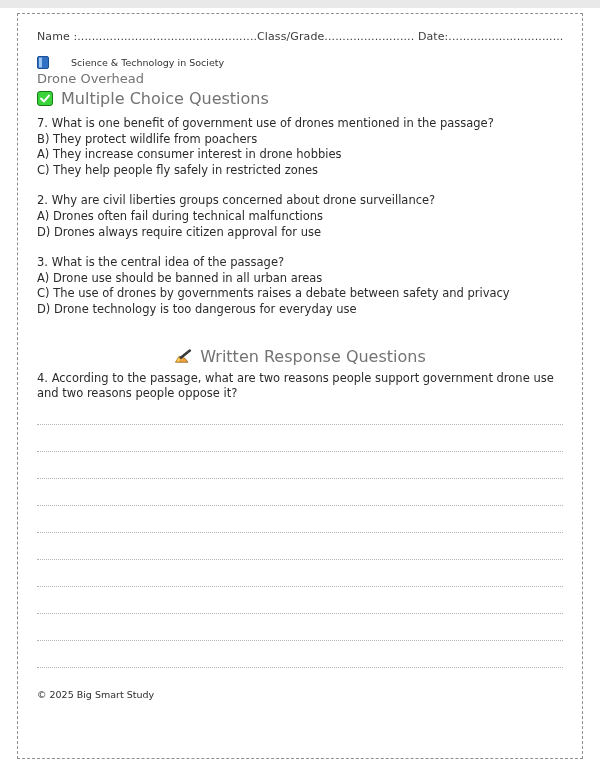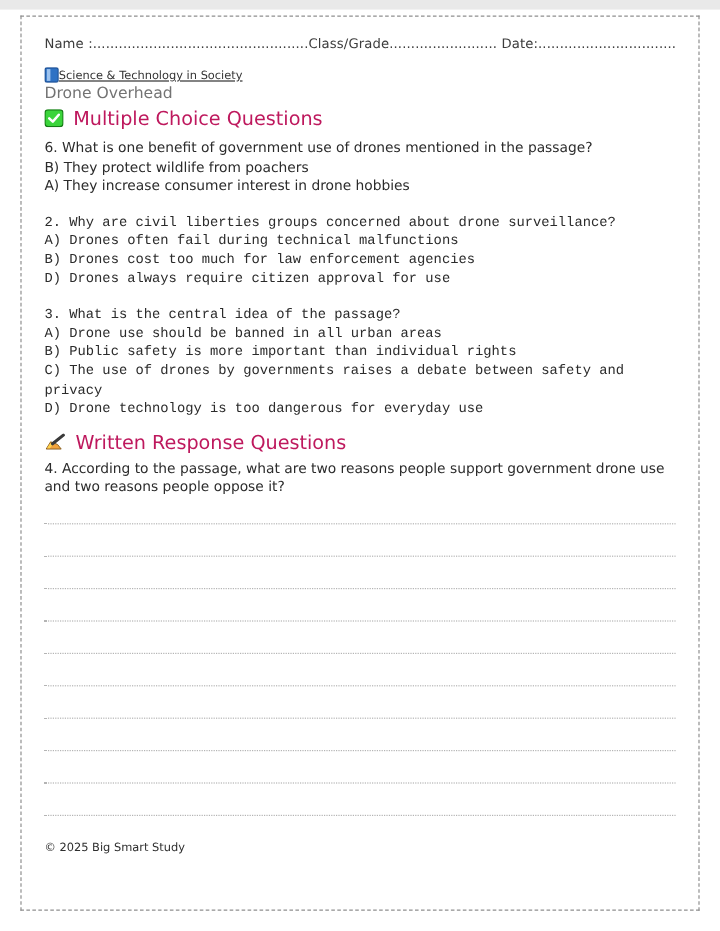--- a/index.html
+++ b/index.html
@@ -24,37 +24,37 @@
     background: #ffffff;
     padding: 16px 19px 0 19px;
     overflow: hidden;
   }
   .name-line {
     font-size: 11px; color: #3c3c3c;
     white-space: nowrap; overflow: hidden;
     letter-spacing: 0.1px;
   }
   .subject-row {
-    display: flex; align-items: flex-end; gap: 0;
+    display: flex; align-items: center; gap: 22px;
     margin-top: 13px;
-    font-size: 9.5px; color: #333333; text-decoration: underline;
+    font-size: 9.5px; color: #333333;
   }
   .doc-title {
     font-size: 13px; line-height: 16px;
     margin-top: 2px; color: #737373;
   }
   .section-heading {
     display: flex; align-items: center; gap: 8px;
-    font-size: 16px; line-height: 19px; color: #be185d;
+    font-size: 16px; line-height: 19px; color: #737373;
   }
   .mcq-heading { margin-top: 2px; }
-  .written-heading { margin-top: 10px; }
+  .written-heading { margin-top: 29px; justify-content: center; }
   .question-block { font-size: 11.5px; line-height: 15.6px; color: #2b2b2b; }
   .first-question { margin-top: 8px; }
-  .question-block + .question-block { margin-top: 15px; font-family: Liberation Mono, monospace; }
+  .question-block + .question-block { margin-top: 15px; }
   .written-question {
     font-size: 11.5px; line-height: 15.6px; color: #2b2b2b;
     margin-top: 5px; max-width: 520px;
   }
   .answer-lines { margin-top: 0; }
   .answer-line {
     height: 22px; margin-bottom: 4px;
     border-bottom: 1px dotted #b4b4b4;
   }
   .footer {
@@ -89,36 +89,35 @@
     <span class="icon-box">
       <svg width="16" height="15" viewBox="0 0 16 15">
         <rect x="0.5" y="0.5" width="15" height="14" rx="2.5" fill="#3bd43b" stroke="#157a15"></rect>
         <path d="M4 7.6 L7 10.4 L12 4.6" stroke="#ffffff" stroke-width="2.1" fill="none" stroke-linecap="round" stroke-linejoin="round"></path>
       </svg>
     </span>
     <span>Multiple Choice Questions</span>
   </div>
 
   <div class="question-block first-question">
-    <div>6. What is one benefit of government use of drones mentioned in the passage?</div>
+    <div>7. What is one benefit of government use of drones mentioned in the passage?</div>
     <div>B) They protect wildlife from poachers</div>
     <div>A) They increase consumer interest in drone hobbies</div>
+    <div>C) They help people fly safely in restricted zones</div>
   </div>
 
   <div class="question-block">
     <div>2. Why are civil liberties groups concerned about drone surveillance?</div>
     <div>A) Drones often fail during technical malfunctions</div>
-    <div>B) Drones cost too much for law enforcement agencies</div>
     <div>D) Drones always require citizen approval for use</div>
   </div>
 
   <div class="question-block">
     <div>3. What is the central idea of the passage?</div>
     <div>A) Drone use should be banned in all urban areas</div>
-    <div>B) Public safety is more important than individual rights</div>
     <div>C) The use of drones by governments raises a debate between safety and privacy</div>
     <div>D) Drone technology is too dangerous for everyday use</div>
   </div>
 
   <div class="section-heading written-heading">
     <span class="icon-box">
       <svg width="18" height="15" viewBox="0 0 18 15">
         <path d="M1.5 13.2 L5.2 7.2 L11 9.4 L14 13.2 Z" fill="#f2a33c" stroke="#8a5f1f" stroke-width="0.8"></path>
         <path d="M2.2 12.6 L4.8 8.4 L7 9.4 L4.6 12.6 Z" fill="#ffd34d"></path>
         <path d="M15.8 1.6 L6.8 8.8" stroke="#3a3a3a" stroke-width="2.6" stroke-linecap="round"></path>

